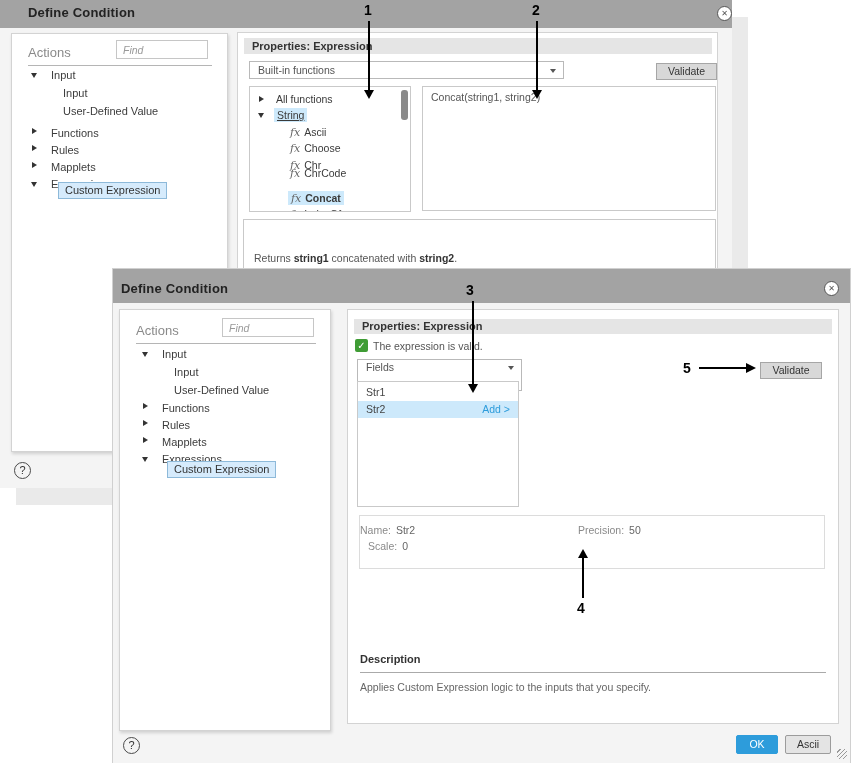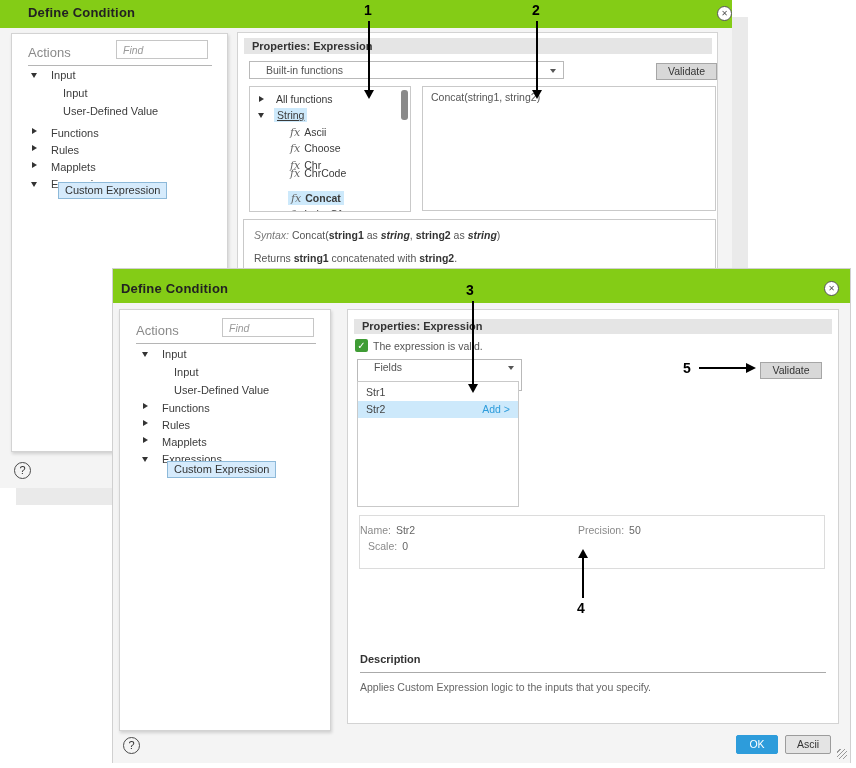--- a/index.html
+++ b/index.html
@@ -1,20 +1,20 @@
 <!DOCTYPE html>
 <html><head>
 <meta charset="utf-8">
 <style>
   * { margin:0; padding:0; box-sizing:border-box; }
   html,body { background:#fff; }
   body { font-family:"Liberation Sans", sans-serif; color:#444; }
   #stage { position:relative; width:856px; height:768px; background:#fff; overflow:hidden; }
 
-  .dlg { position:absolute; background:#84cc16; }
+  .dlg { position:absolute; background:#a3a3a3; }
   #dlg1 { left:0; top:0; width:732px; height:488px; box-shadow:16px 17px 0 #eaeaea; z-index:1; }
   #dlg2 { left:112px; top:268px; width:739px; height:495px; border:1px solid #d0d0d0; z-index:2; }
 
   .dlg-title { position:absolute; font-size:13px; font-weight:bold; color:#222; letter-spacing:.2px; white-space:nowrap; }
   .close-btn { position:absolute; width:15px; height:15px; border:1px solid #555; border-radius:50%;
                color:#555; font-size:8px; line-height:13px; text-align:center; cursor:pointer; background:#fff; }
   .dlg-body { position:absolute; left:0; right:0; background:#f4f4f4; }
 
   .panel { position:absolute; background:#fff; border:1px solid #d3d3d3; }
   .lpanel { box-shadow:1px 2px 3px rgba(0,0,0,.15); }
@@ -29,21 +29,21 @@
   .caret-r { position:absolute; width:0; height:0; border-left:5px solid #333;
              border-top:3.5px solid transparent; border-bottom:3.5px solid transparent; }
   .caret-d { position:absolute; width:0; height:0; border-top:5px solid #333;
              border-left:3.5px solid transparent; border-right:3.5px solid transparent; }
   .sel-item { position:absolute; background:#d6ebfc; border:1px solid #8db9d9; padding:1px 6px 2px 6px;
               font-size:11px; color:#333; white-space:nowrap; }
 
   .hdr-bar { position:absolute; background:#e5e5e5; font-size:11px; font-weight:bold; color:#333;
              padding-left:8px; white-space:nowrap; }
   .dropdown { position:absolute; border:1px solid #b9b9b9; background:#fff; font-size:10.5px; color:#555;
-              padding-left:16px; white-space:nowrap; }
+              padding-left:8px; white-space:nowrap; }
   .dd-caret { position:absolute; right:7px; width:0; height:0; border-top:4px solid #555;
               border-left:3px solid transparent; border-right:3px solid transparent; }
 
   .btn { position:absolute; font-size:10.5px; text-align:center; cursor:pointer; white-space:nowrap; }
   .btn-gray { background:#d8d8d8; border:1px solid #a6a6a6; color:#333; }
   .btn-blue { background:#2d9cdb; border:1px solid #2d9cdb; color:#fff; border-radius:2px; }
   .btn-cancel { background:#e4e4e4; border:1px solid #9c9c9c; color:#333; border-radius:2px; }
 
   .listbox { position:absolute; background:#fff; border:1px solid #c9c9c9; overflow:hidden; }
   .fn-row { position:absolute; font-size:10.5px; color:#3a3a3a; white-space:nowrap; }
@@ -144,21 +144,20 @@
           <div class="fn-row" style="left:38px;top:105px;"><span class="hl"><span class="fx">fx</span><b>Concat</b></span></div>
           <div class="fn-row" style="left:40px;top:121px;"><span class="fx">fx</span><span>IndexOf</span></div>
           <div class="scroll-thumb" style="right:2px;top:3px;height:30px;"></div>
         </div>
 
         <div class="expr-box" style="left:184px;top:53px;width:294px;height:125px;">
           <span>Concat(string1, string2)</span>
         </div>
 
         <div class="syntax-box" style="left:5px;top:186px;width:473px;height:230px;">
-          <div class="syn-line" style="left:10px;top:9px;"><span class="it">Syntax:</span><span> Concat(</span><span class="b">string1</span><span> as </span><span class="bi">string</span><span>, </span><span class="b">string2</span><span> as </span><span class="bi">string</span><span>)</span></div>
           <div class="syn-line" style="left:10px;top:32px;"><span>Returns </span><span class="b">string1</span><span> concatenated with </span><span class="b">string2</span><span>.</span></div>
         </div>
       </div>
     </div>
 
     <div class="help-btn" style="left:14px;top:462px;">?</div>
   </div>
 
   <div class="dlg" id="dlg2">
     <div class="dlg-title" style="left:8px;top:12px;">Define Condition</div>

